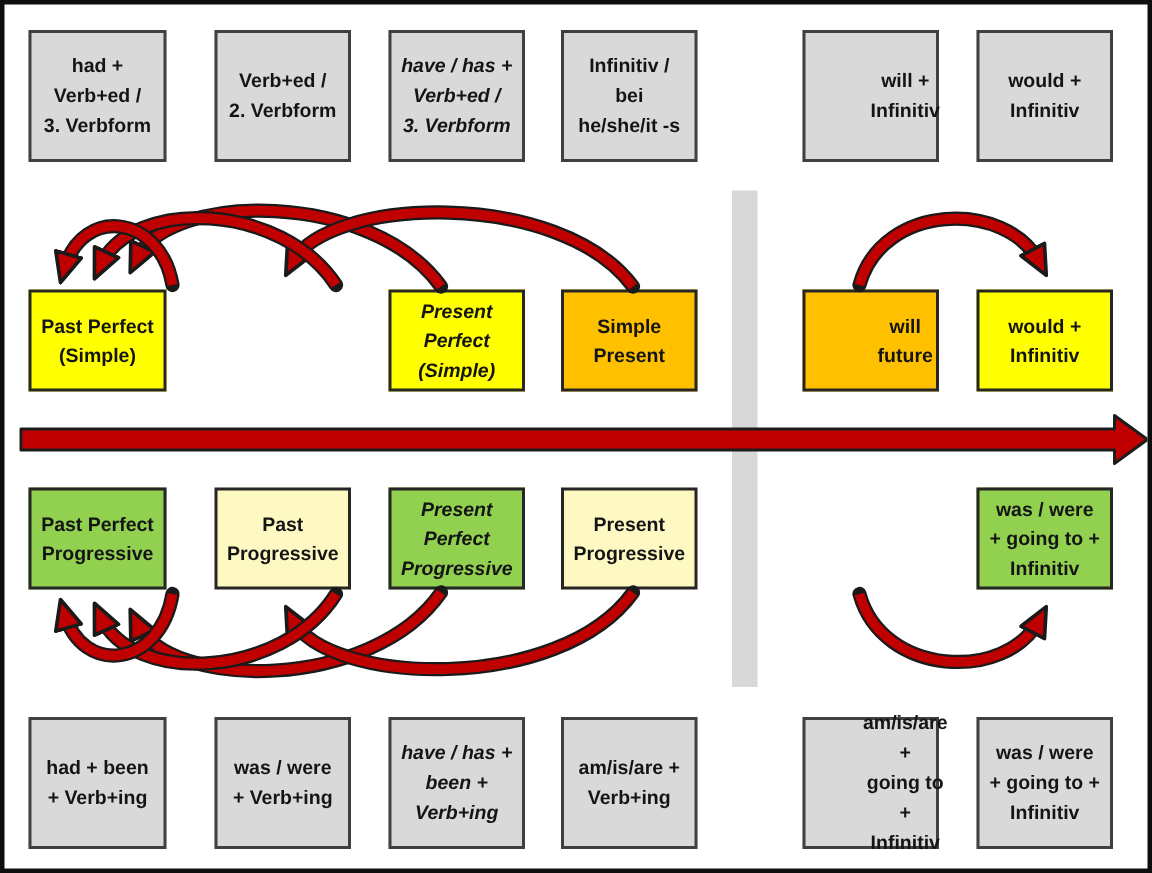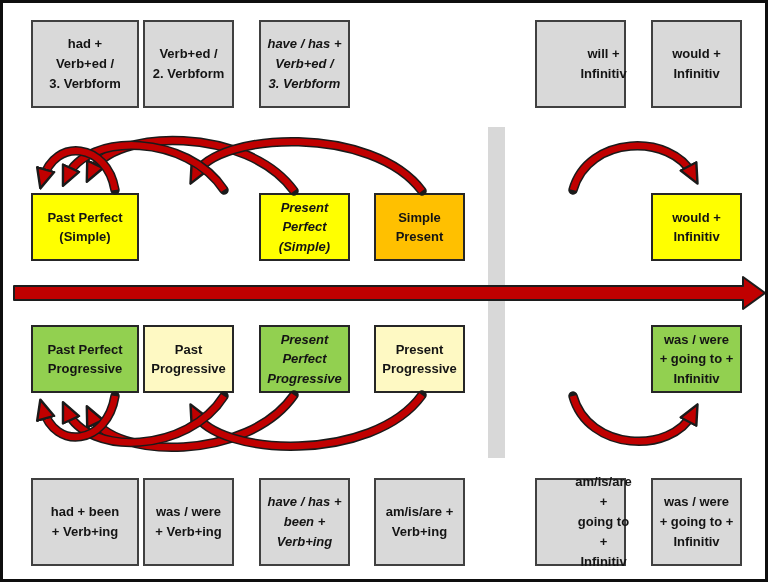--- a/index.html
+++ b/index.html
@@ -11,21 +11,21 @@
   .box{
     position:absolute;box-sizing:border-box;display:flex;align-items:center;justify-content:center;
     text-align:center;font-weight:bold;color:#141414;font-size:13px;line-height:1.5;
     white-space:pre-line;padding:2px;
   }
   .gray  {background:#D9D9D9;border:2px solid #404040;}
   .yellow{background:#FFFF00;border:2px solid #262626;}
   .orange{background:#FFC000;border:2px solid #262626;}
   .green {background:#fef9c3;border:2px solid #262626;}
   .lgreen{background:#92D050;border:2px solid #262626;}
-  .c1{left:28px;width:108px;} .c2{left:140px;width:91px;} .c3{left:256px;width:91px;font-style:italic;}
+  .c1{left:16px;width:92px;} .c2{left:140px;width:91px;} .c3{left:256px;width:91px;font-style:italic;}
   .c4{left:371px;width:91px;} .c5{left:532px;width:91px;padding-left:48px;} .c6{left:648px;width:91px;}
   .r1{top:17px;height:88px;line-height:1.55;}
   .r2{top:190px;height:68px;}
   .r3{top:322px;height:68px;}
   .r4{top:475px;height:88px;line-height:1.55;}
   #divider{position:absolute;left:485px;top:124px;width:17px;height:331px;background:#D8D8D8;}
   svg{position:absolute;left:0;top:0;}
   .swooshU{fill:none;stroke:#1a1a1a;stroke-width:9.5;stroke-linecap:round;}
   .swoosh {fill:none;stroke:#C00000;stroke-width:6.5;stroke-linecap:butt;}
 </style>
@@ -37,32 +37,36 @@
   <div id="divider"></div>
 
   <div class="box gray c1 r1">had +
 Verb+ed /
 3. Verbform</div>
   <div class="box gray c2 r1">Verb+ed /
 2. Verbform</div>
   <div class="box gray c3 r1">have / has +
 Verb+ed /
 3. Verbform</div>
+  <div class="box gray c4 r1">Infinitiv /
+bei
+he/she/it -s</div>
   <div class="box gray c5 r1">will +
 Infinitiv</div>
   <div class="box gray c6 r1">would +
 Infinitiv</div>
 
   <div class="box yellow c1 r2">Past Perfect
 (Simple)</div>
   <div class="box yellow c3 r2">Present
 Perfect
 (Simple)</div>
   <div class="box orange c4 r2">Simple
 Present</div>
+  <div class="box orange c5 r2">will future</div>
   <div class="box yellow c6 r2">would +
 Infinitiv</div>
 
   <div class="box lgreen c1 r3">Past Perfect
 Progressive</div>
   <div class="box green  c2 r3">Past
 Progressive</div>
   <div class="box lgreen c3 r3">Present
 Perfect
 Progressive</div>

